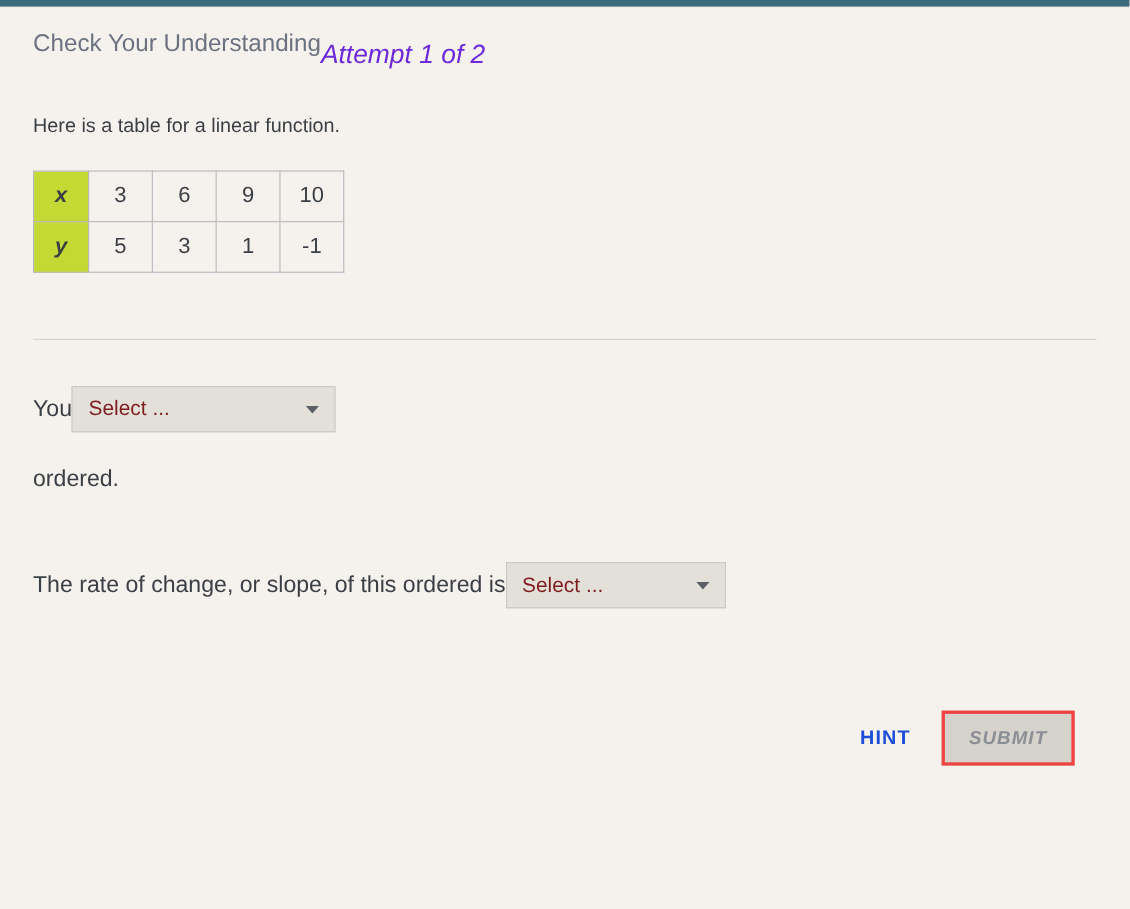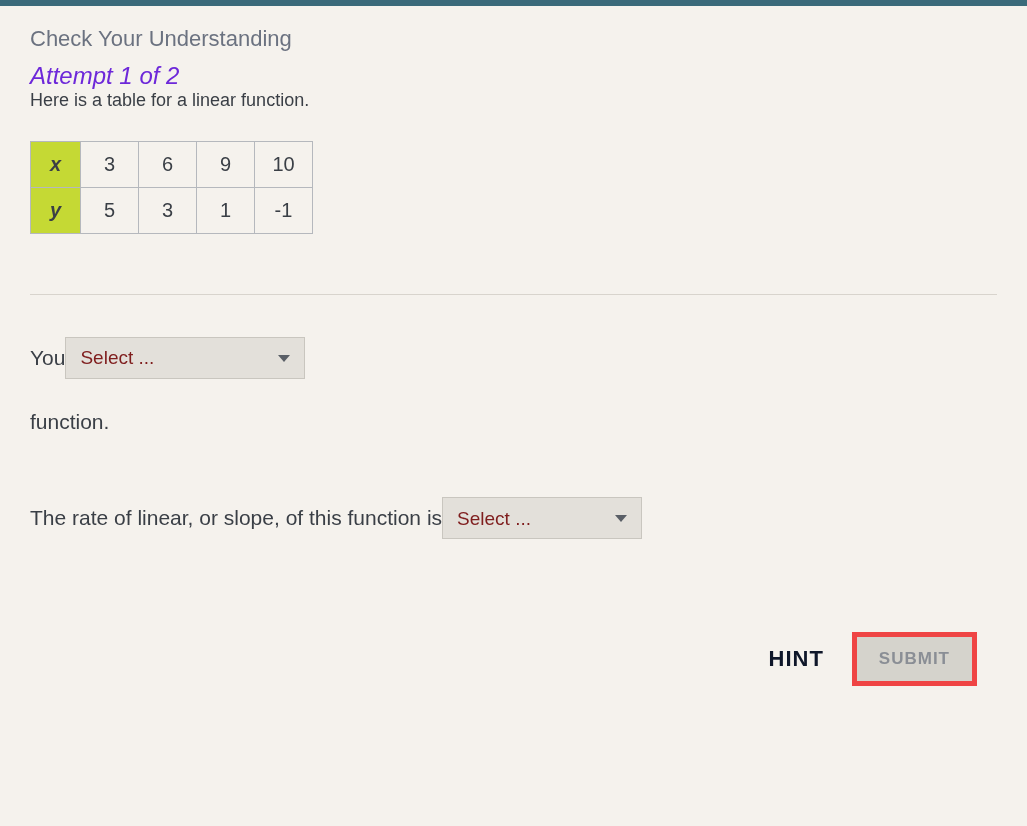--- a/index.html
+++ b/index.html
@@ -20,21 +20,21 @@
       background: #3b6a7a;
       width: 100%;
     }
     .container {
       padding: 20px 30px;
     }
     .header-row {
       display: flex;
       justify-content: flex-start;
       align-items: flex-start;
-      flex-direction: column;
+      margin-bottom: 40px;
     }
     .section-title {
       color: #6b7280;
       font-size: 22px;
       font-weight: 400;
     }
     .attempt-text {
       color: #6d28d9;
       font-size: 24px;
       margin-top: 10px;
@@ -111,38 +111,39 @@
     }
     .action-row {
       display: flex;
       justify-content: flex-end;
       align-items: center;
       gap: 28px;
       margin-top: 90px;
       padding-right: 20px;
     }
     .hint-btn {
-      color: #0f172a;
-      font-size: 22px;
+      color: #1d4ed8;
+      font-size: 18px;
       font-weight: bold;
       letter-spacing: 1px;
       cursor: pointer;
       background: transparent;
       border: none;
       margin-left: 40px;
     }
     .submit-btn {
       background: #d5d3cc;
-      border: 5px solid #ef4444;
+      border: 3px solid #ef4444;
       color: #8a8e95;
       font-size: 17px;
       font-weight: bold;
       letter-spacing: 1px;
       padding: 12px 22px;
       cursor: pointer;
+      font-style: italic;
     }
   </style>
 </head>
 <body>
 
 <div class="top-bar"></div>
 
 <div class="container">
 
   <div class="header-row">
@@ -174,25 +175,25 @@
   <hr class="divider">
 
   <div class="question-line">
     <span class="text-seg">You</span>
     <div class="select-box">
       <span>Select ...</span>
       <span class="caret"></span>
     </div>
   </div>
   <div class="question-line">
-    <span>function.</span>
+    <span>ordered.</span>
   </div>
 
   <div class="question-line second-question">
-    <span class="text-seg">The rate of linear, or slope, of this function is</span>
+    <span class="text-seg">The rate of change, or slope, of this ordered is</span>
     <div class="select-box small">
       <span>Select ...</span>
       <span class="caret"></span>
     </div>
   </div>
 
   <div class="action-row">
     <button class="hint-btn">HINT</button>
     <button class="submit-btn">SUBMIT</button>
   </div>

